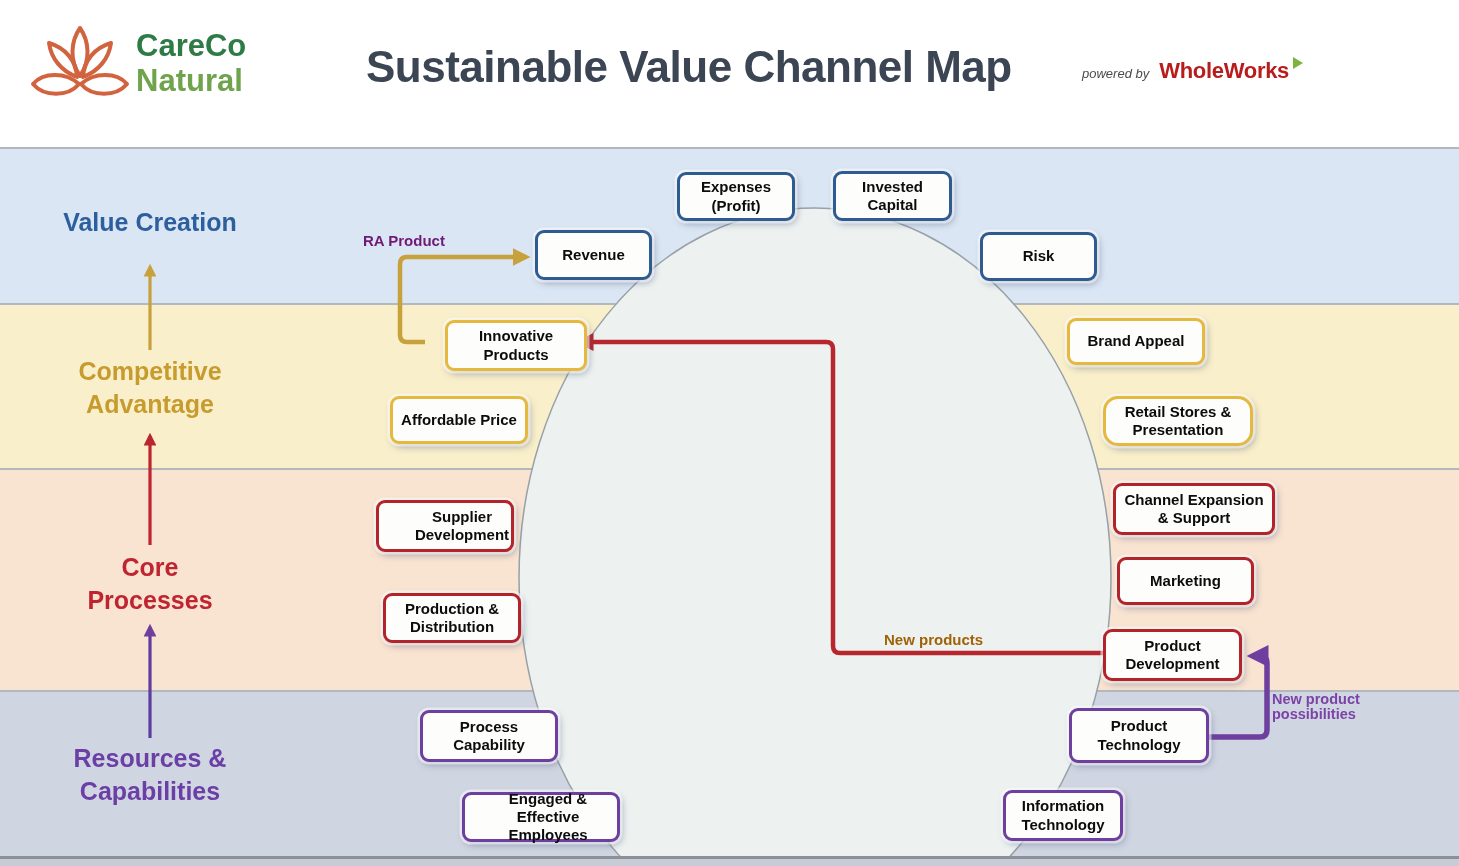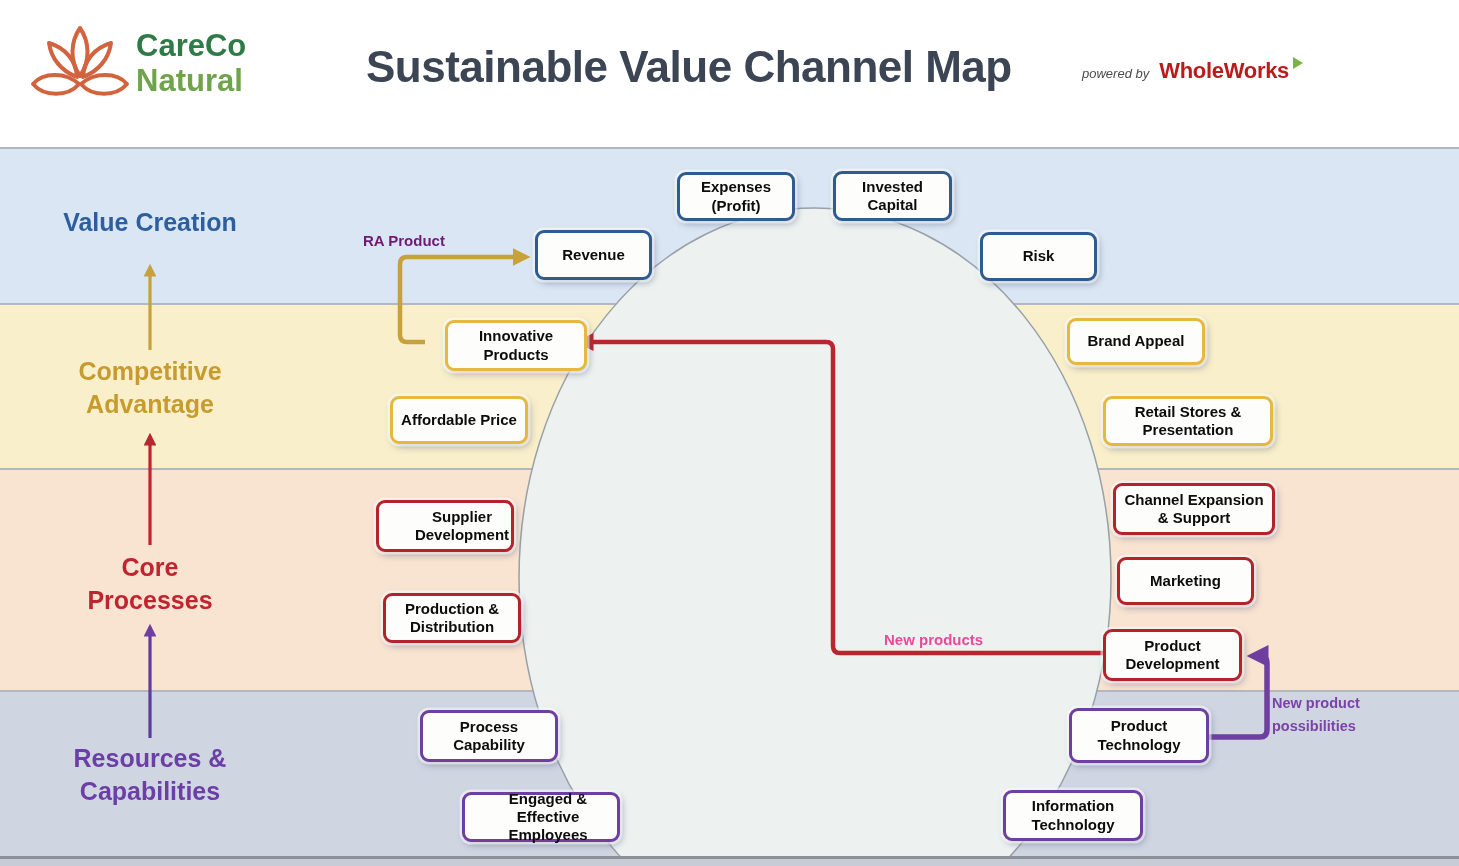--- a/index.html
+++ b/index.html
@@ -41,22 +41,22 @@
     white-space:pre-line;font-weight:bold;font-size:15px;line-height:1.22;color:#0c0c0c;
     background:#fdfdfc;border-radius:9px;z-index:4;padding:2px;box-sizing:border-box;
     box-shadow:0 0 0 2.5px rgba(255,255,255,.55),2px 3px 7px rgba(70,85,120,.45);}
   .b-blue{border:3.5px solid #2f5c90;}
   .b-gold{border:3.5px solid #e5b83e;}
   .b-red{border:3.5px solid #b3232a;}
   .b-purple{border:3.5px solid #6e3f9e;}
   
   .arrow-label{position:absolute;font-weight:bold;z-index:5;white-space:pre-line;}
   .al-gold{left:363px;top:232px;font-size:15px;color:#701a75;}
-  .al-red{left:884px;top:631px;font-size:15px;color:#ec4899;text-align:center;}
-  .al-purple{left:1272px;top:692px;font-size:14.5px;line-height:23px;color:#7b42a8;}
+  .al-red{left:884px;top:631px;font-size:15px;color:#a16207;text-align:center;}
+  .al-purple{left:1272px;top:692px;font-size:14.5px;line-height:15px;color:#7b42a8;}
 </style>
 </head>
 <body>
 
 <div class="stage">
 
   <div class="band band-vc"></div>
   <div class="band band-ca"></div>
   <div class="band band-cp"></div>
   <div class="band band-rc"></div>
@@ -129,35 +129,35 @@
 (Profit)</div>
   <div class="node b-blue" style="left:833px;top:171px;width:119px;height:50px;">Invested
 Capital</div>
   <div class="node b-blue" style="left:535px;top:230px;width:117px;height:50px;">Revenue</div>
   <div class="node b-blue" style="left:980px;top:232px;width:117px;height:49px;">Risk</div>
 
   <div class="node b-gold" style="left:425px;top:320px;width:142px;height:51px;margin-left:20px;">Innovative
 Products</div>
   <div class="node b-gold" style="left:390px;top:396px;width:138px;height:48px;">Affordable Price</div>
   <div class="node b-gold" style="left:1067px;top:318px;width:138px;height:47px;">Brand Appeal</div>
-  <div class="node b-gold" style="left:1103px;top:396px;width:170px;height:50px;">Retail Stores &amp;
+  <div class="node b-gold" style="left:1103px;top:396px;width:150px;height:50px;border-radius:15px;">Retail Stores &amp;
 Presentation</div>
 
   <div class="node b-red" style="left:376px;top:500px;width:138px;height:52px;padding-left:36px;">Supplier
 Development</div>
   <div class="node b-red" style="left:383px;top:593px;width:138px;height:50px;">Production &amp;
 Distribution</div>
   <div class="node b-red" style="left:1113px;top:483px;width:162px;height:52px;">Channel Expansion
 &amp; Support</div>
   <div class="node b-red" style="left:1117px;top:557px;width:137px;height:48px;">Marketing</div>
   <div class="node b-red" style="left:1103px;top:629px;width:139px;height:52px;">Product
 Development</div>
 
   <div class="node b-purple" style="left:420px;top:710px;width:138px;height:52px;">Process
 Capability</div>
   <div class="node b-purple" style="left:462px;top:792px;width:158px;height:50px;padding-left:16px;">Engaged &amp; Effective
 Employees</div>
   <div class="node b-purple" style="left:1069px;top:708px;width:140px;height:55px;">Product
 Technology</div>
-  <div class="node b-purple" style="left:1003px;top:790px;width:140px;height:51px;">Information
+  <div class="node b-purple" style="left:1003px;top:790px;width:120px;height:51px;">Information
 Technology</div>
 
 </div>
 
 </body></html>

